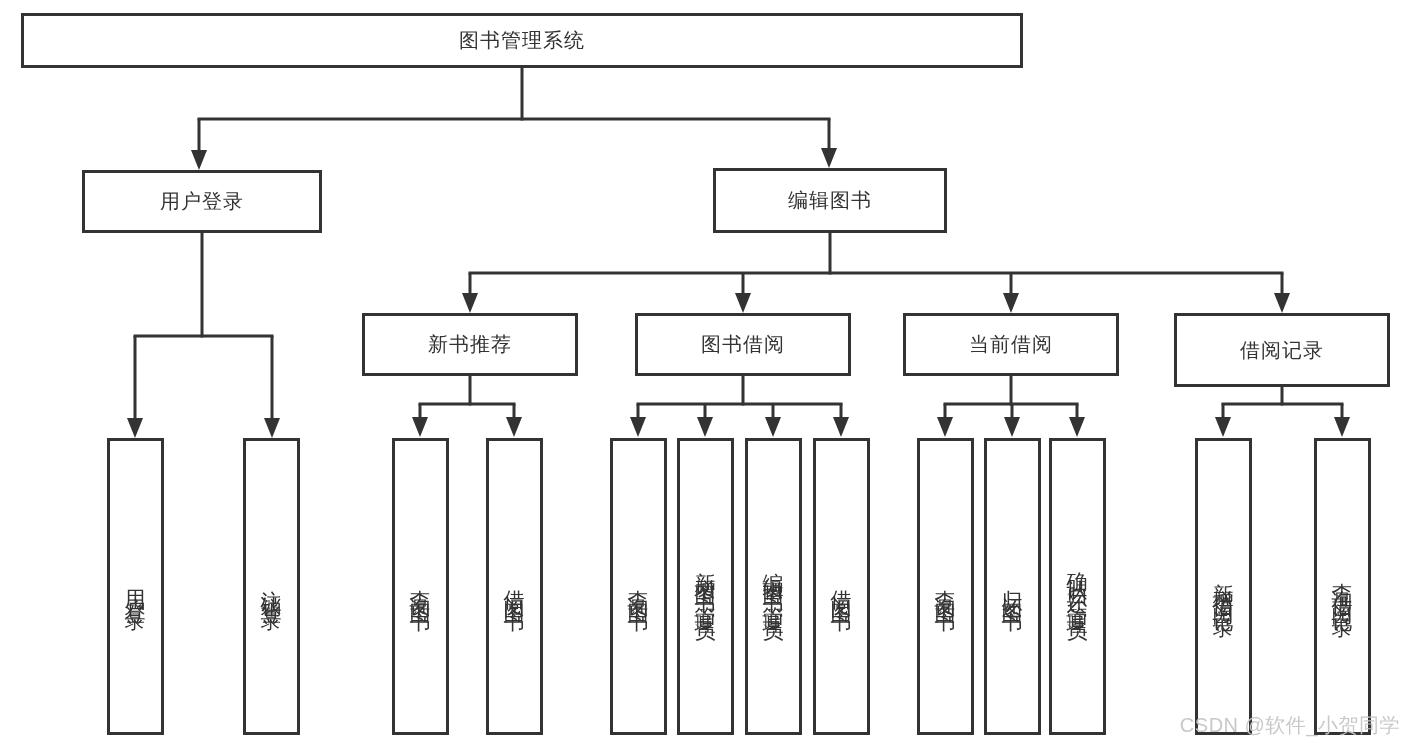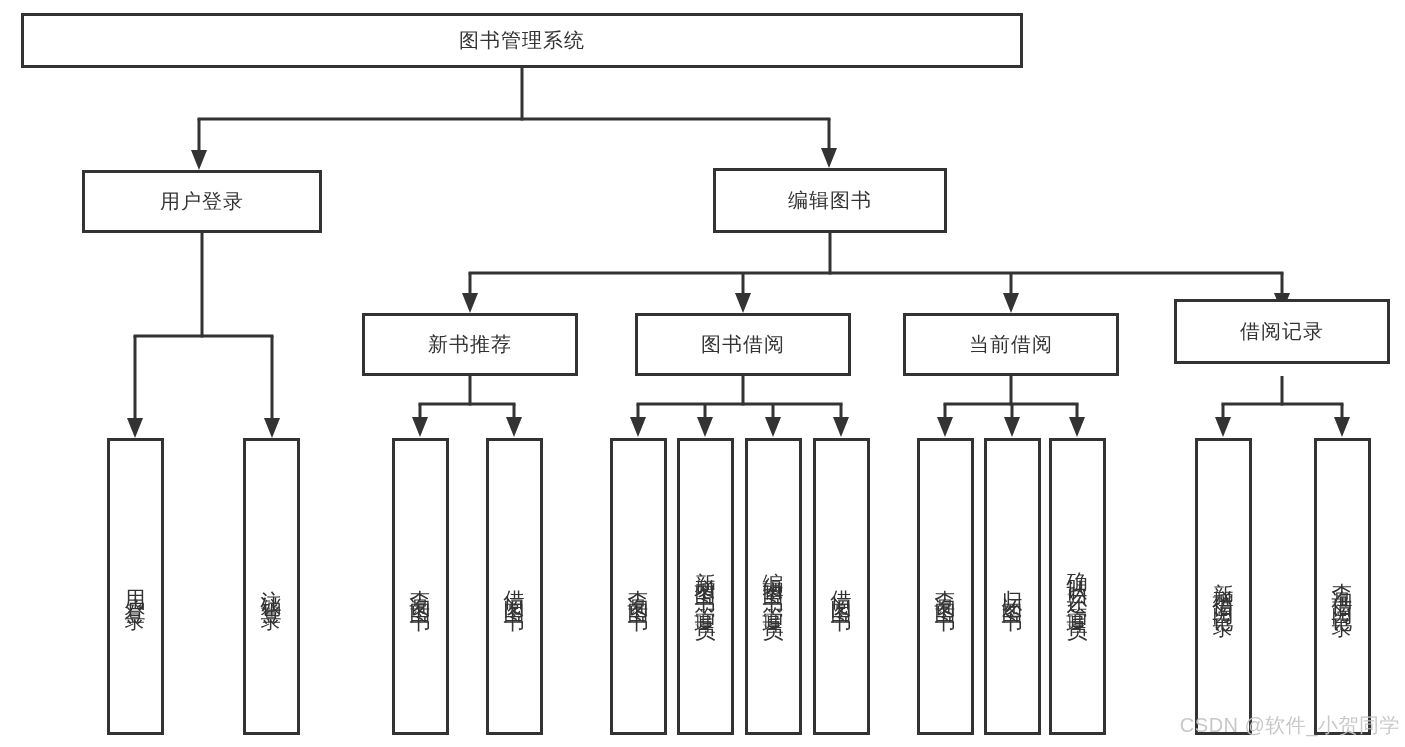--- a/index.html
+++ b/index.html
@@ -148,21 +148,21 @@
 
   <div class="node" style="left:362px; top:313px; width:216px; height:63px;">
     <span class="hlabel">新书推荐</span>
   </div>
   <div class="node" style="left:635px; top:313px; width:216px; height:63px;">
     <span class="hlabel">图书借阅</span>
   </div>
   <div class="node" style="left:903px; top:313px; width:216px; height:63px;align-items:center;">
     <span class="hlabel">当前借阅</span>
   </div>
-  <div class="node" style="left:1174px; top:299px; width:216px; height:65px;">
+  <div class="node" style="left:1174px; top:313px; width:216px; height:74px;">
     <span class="hlabel">借阅记录</span>
   </div>
 
   <div class="node leaf" style="left:107px;">
     <span class="vtext">用户登录</span>
   </div>
   <div class="node leaf" style="left:243px;">
     <span class="vtext">注销登录</span>
   </div>
 

